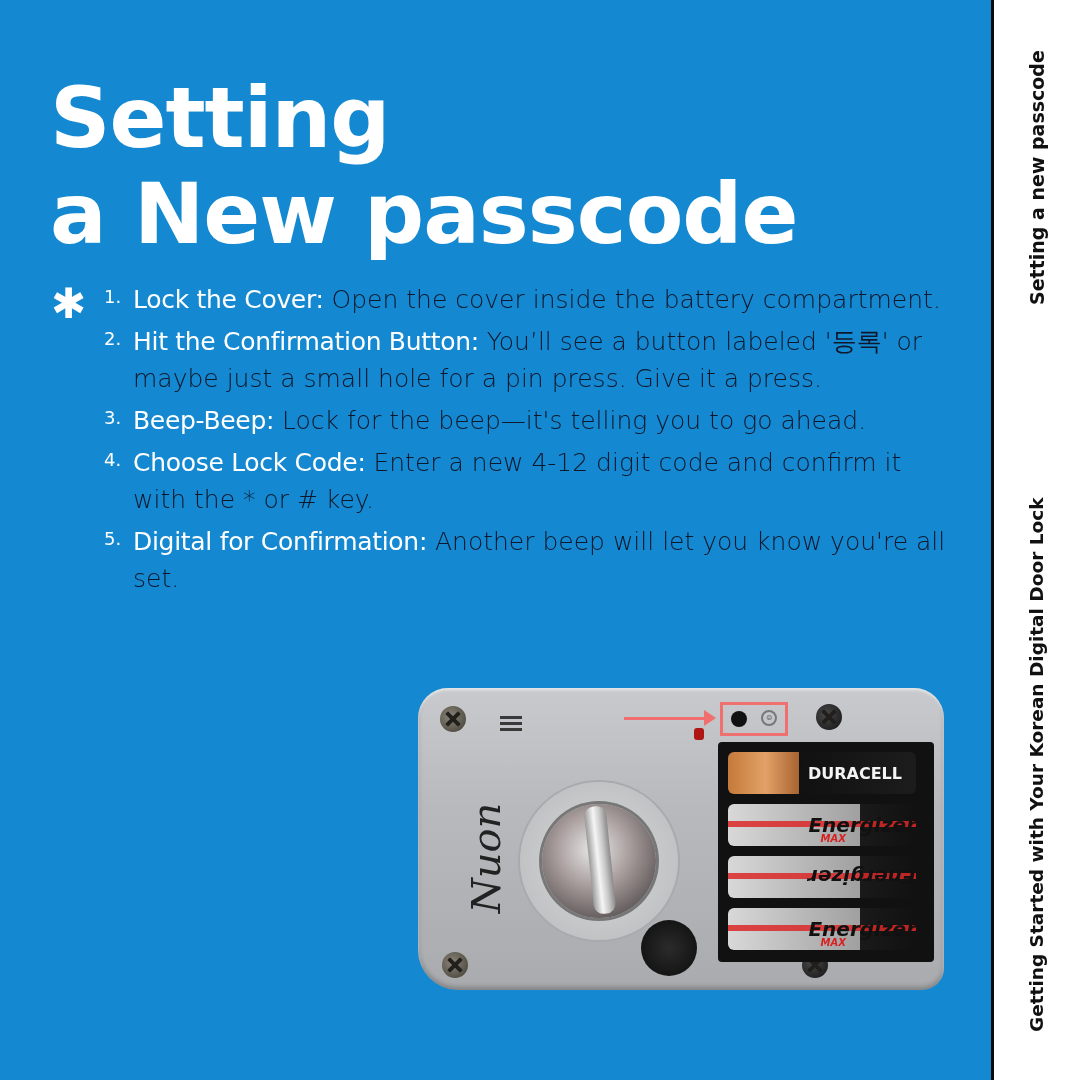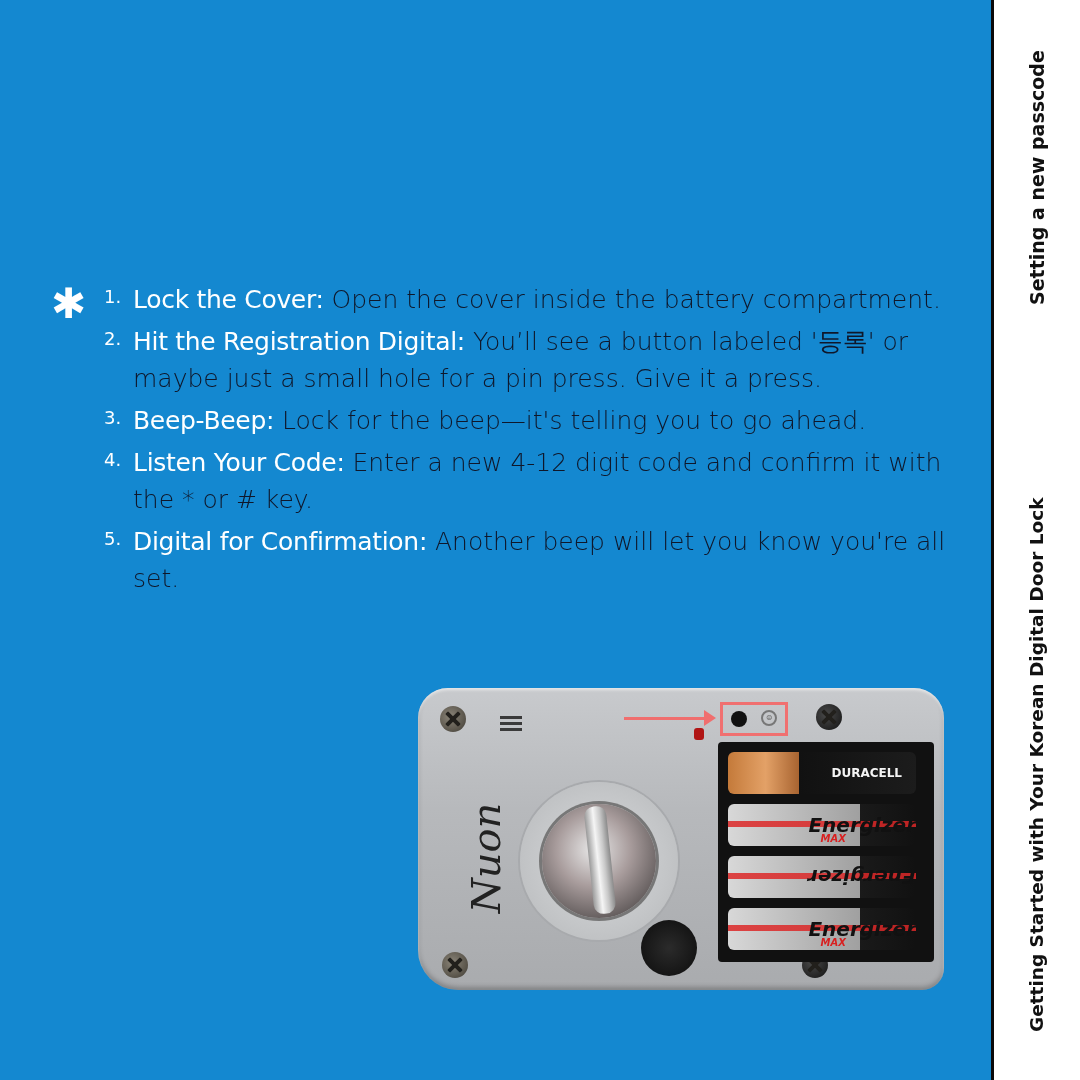--- a/index.html
+++ b/index.html
@@ -115,21 +115,21 @@
     .batt {
       position: absolute; left: 10px; width: 188px; height: 42px; border-radius: 6px;
       display: flex; align-items: center; justify-content: flex-end;
       font-family: "DejaVu Sans", sans-serif; font-weight: bold; font-style: italic;
       font-size: 20px; color: #111;
       background: linear-gradient(180deg, #e6e6e6 0%, #9a9a9a 100%);
       overflow: hidden;
     }
     .batt.duracell {
       background: linear-gradient(90deg, #c47a3a 0%, #e3a167 20%, #a76330 38%, #111 38%, #1c1c1c 100%);
-      color: #f4f4f4; font-style: normal; font-size: 12px; justify-content: flex-end; padding-right: 14px;
+      color: #f4f4f4; font-style: normal; font-size: 16px; justify-content: flex-end; padding-right: 14px;
     }
     .batt.energizer {
       background:
         linear-gradient(180deg, transparent 0 40%, rgba(220,40,40,0.85) 40% 55%, transparent 55%),
         linear-gradient(90deg, #d8d8d8 0%, #a0a0a0 70%, #1a1a1a 70%, #111 100%);
     }
     .batt .max { position: absolute; right: 70px; bottom: 2px; font-size: 10px; color: #d82020; font-style: italic; }
     .batt.flip span.lbl { transform: rotate(180deg); display: inline-block; }
     .reg-box {
       position: absolute; left: 302px; top: 14px; width: 68px; height: 34px;
@@ -148,39 +148,43 @@
     .arrow::after {
       content: ""; position: absolute; right: -6px; top: -7px;
       border-left: 12px solid #f06e6e; border-top: 8px solid transparent; border-bottom: 8px solid transparent;
     }
     .led { position: absolute; left: 276px; top: 40px; width: 10px; height: 12px; border-radius: 3px; background: #b01515; }
   </style>
 </head>
 <body>
 
 <div class="panel">
+  <h1 class="title">
+    <span class="title-line">Setting</span>
+    <span class="title-line">a New passcode</span>
+  </h1>
 
   <div class="asterisk">✱</div>
 
   <ol class="steps">
     <li class="step">
       <span class="step-num">1.</span>
       <span class="step-title">Lock the Cover:</span><span class="step-text"> Open the cover inside the battery compartment.</span>
     </li>
     <li class="step">
       <span class="step-num">2.</span>
-      <span class="step-title">Hit the Registration Digital:</span><span class="step-text"> You’ll see a button labeled '등록' or maybe just a small hole for a pin press. Give it a press.</span>
+      <span class="step-title">Hit the Confirmation Button:</span><span class="step-text"> You’ll see a button labeled '등록' or maybe just a small hole for a pin press. Give it a press.</span>
     </li>
     <li class="step">
       <span class="step-num">3.</span>
       <span class="step-title">Beep-Beep:</span><span class="step-text"> Lock for the beep—it's telling you to go ahead.</span>
     </li>
     <li class="step">
       <span class="step-num">4.</span>
-      <span class="step-title">Listen Your Code:</span><span class="step-text"> Enter a new 4-12 digit code and confirm it with the * or # key.</span>
+      <span class="step-title">Choose Lock Code:</span><span class="step-text"> Enter a new 4-12 digit code and confirm it with the * or # key.</span>
     </li>
     <li class="step">
       <span class="step-num">5.</span>
       <span class="step-title">Digital for Confirmation:</span><span class="step-text"> Another beep will let you know you're all set.</span>
     </li>
   </ol>
 
   <div class="photo">
     <div class="lock-body">
       <div class="screw" style="left:22px;top:18px;"></div>

